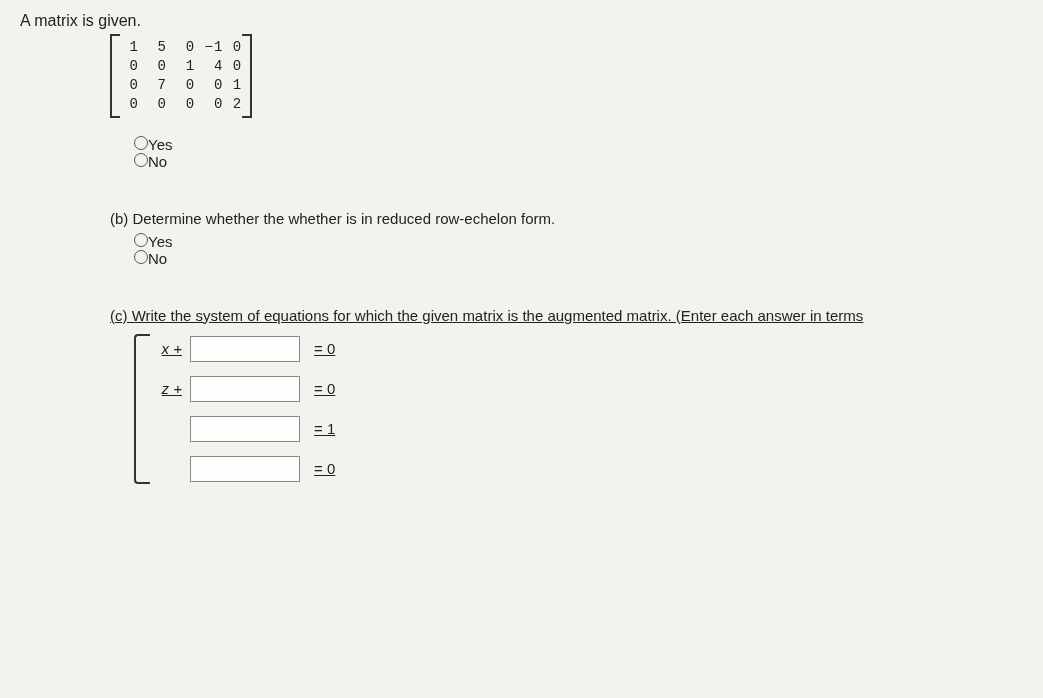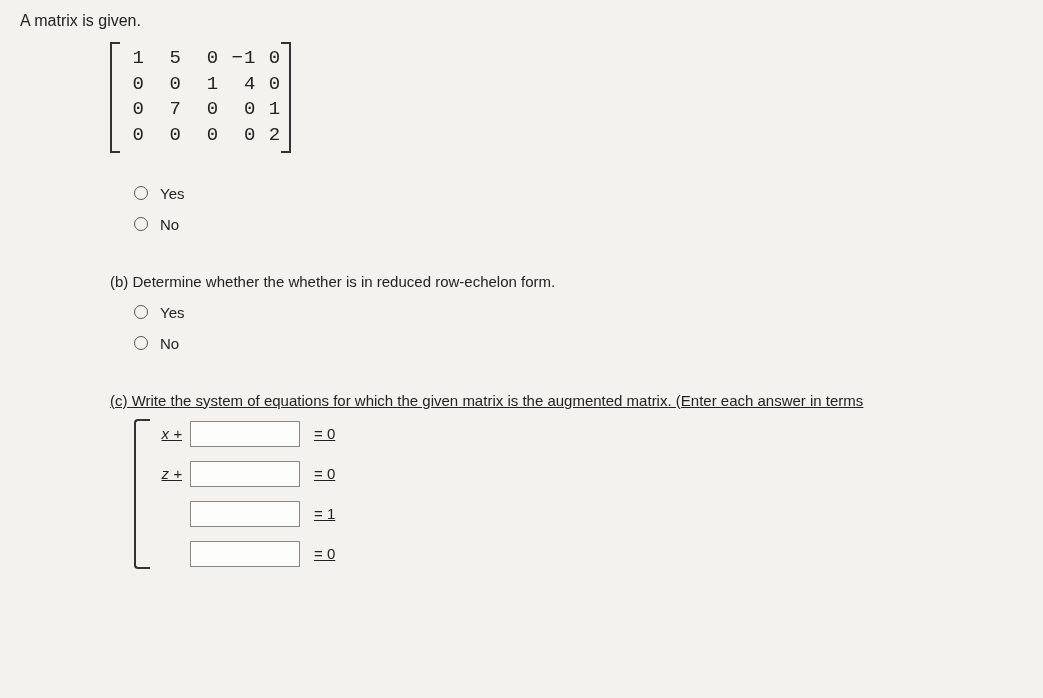--- a/index.html
+++ b/index.html
@@ -6,21 +6,21 @@
   body {
     margin: 0;
     padding: 12px 20px;
     font-family: Arial, Helvetica, sans-serif;
     font-size: 15px;
     color: #222;
     background: #f4f2ee;
     width: 1043px;
   }
   .prompt-title {
-    margin-bottom: 12px;
+    margin-bottom: 4px;
     font-size: 16px;
   }
   .matrix-wrap {
     display: inline-block;
     margin-left: 90px;
     margin-bottom: 18px;
     position: relative;
     padding: 4px 10px;
   }
   .matrix-wrap::before,
@@ -30,40 +30,40 @@
     top: 0;
     bottom: 0;
     width: 8px;
     border-top: 2px solid #333;
     border-bottom: 2px solid #333;
   }
   .matrix-wrap::before { left: 0; border-left: 2px solid #333; }
   .matrix-wrap::after  { right: 0; border-right: 2px solid #333; }
   .matrix-row {
     font-family: "Courier New", monospace;
-    font-size: 19px;
+    font-size: 14px;
     white-space: pre;
     line-height: 1.35;
     letter-spacing: 1px;
   }
   .part {
     margin-left: 90px;
     margin-bottom: 40px;
   }
   .part-label {
     margin-bottom: 6px;
   }
   .radio-group {
     margin-left: 24px;
   }
   .radio-line {
     display: flex;
-    align-items: center;
-    gap: 12px;
-    margin: 14px 0;
+    align-items: flex-start;
+    gap: 0;
+    margin: 0 0;
   }
   .radio-circle {
     width: 14px;
     height: 14px;
     border: 1.5px solid #555;
     border-radius: 50%;
     display: inline-block;
   }
   .eq-system {
     margin-left: 24px;

